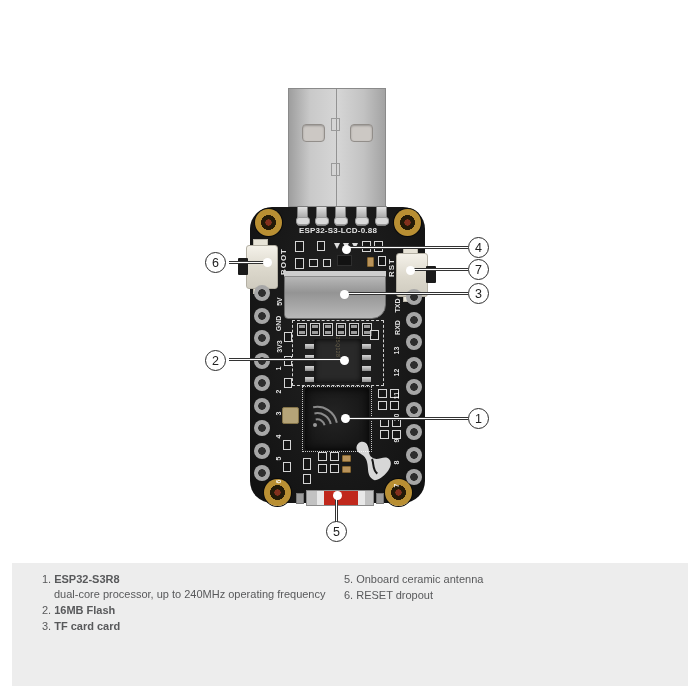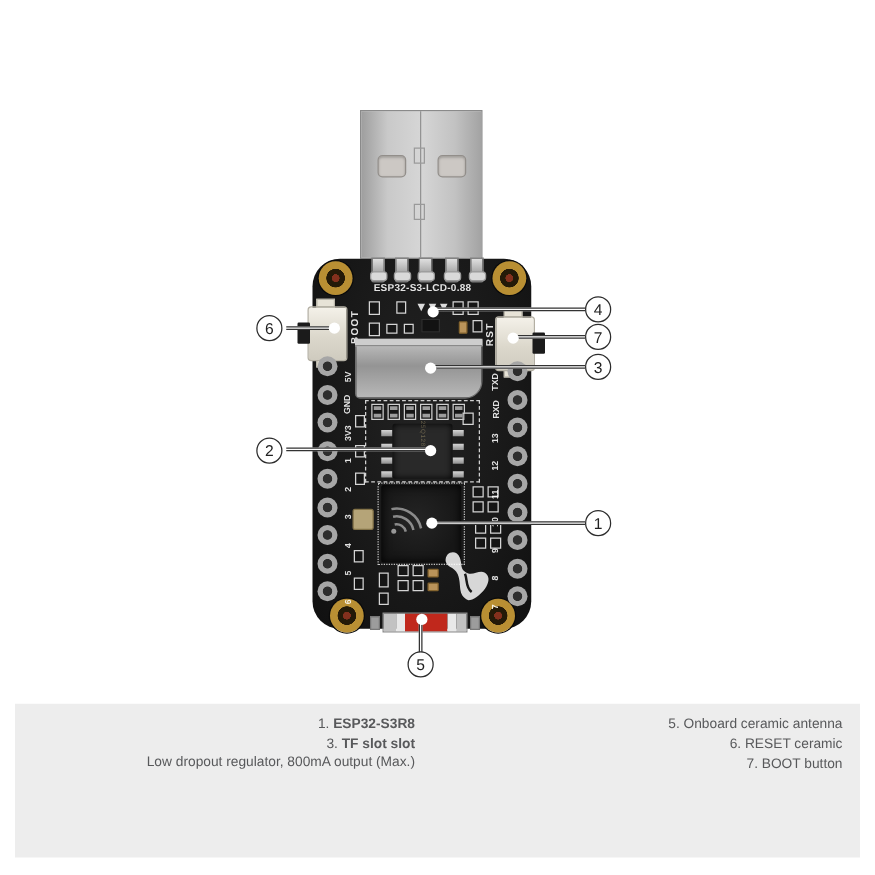--- a/index.html
+++ b/index.html
@@ -89,21 +89,21 @@
   .d4{left:342px; top:245px;} .d7{left:406px; top:266px;} .d3{left:340px; top:290px;}
   .d1{left:341px; top:414px;} .d2{left:340px; top:356px;} .d6{left:263px; top:258px;}
   .d5{left:333px; top:491px;}
   .c1{left:468px; top:408px;} .c2{left:205px; top:350px;} .c3{left:468px; top:283px;}
   .c4{left:468px; top:237px;} .c5{left:326px; top:521px;} .c6{left:205px; top:252px;}
   .c7{left:468px; top:259px;}
 
   
   .legend{position:absolute; left:12px; top:563px; width:676px; height:123px;
     background:var(--legend-bg,#ededed); color:var(--text,#58595b); font-size:11px;}
-  .legend-col{position:absolute; top:11px;text-align:right;}
+  .legend-col{position:absolute; top:11px;}
   #legend-left{left:30px; width:290px;}
   #legend-right{left:332px; width:330px;}
   .lg-row{margin-bottom:5px; line-height:11px;}
   .lg-num{margin-right:3px;}
   #legend-left .lg-name{font-weight:700;}
   .lg-desc{margin:-1px 0 5px 12px; line-height:11px;}
 </style>
 </head>
 <body>
 
@@ -348,22 +348,22 @@
     <div class="abs callout c3">3</div>
     <div class="abs callout c4">4</div>
     <div class="abs callout c5">5</div>
     <div class="abs callout c6">6</div>
     <div class="abs callout c7">7</div>
   </div>
 
   <div class="legend">
     <div class="legend-col" id="legend-left">
         <div class="lg-row"><span class="lg-num">1.</span><span class="lg-name">ESP32-S3R8</span></div>
-        <div class="lg-row"><span class="lg-num">3.</span><span class="lg-name">TF slot slot</span></div>
-        <div class="lg-desc">Low dropout regulator, 800mA output (Max.)</div>
+        <div class="lg-desc">dual-core processor, up to 240MHz operating frequency</div>
+        <div class="lg-row"><span class="lg-num">2.</span><span class="lg-name">16MB Flash</span></div>
+        <div class="lg-row"><span class="lg-num">3.</span><span class="lg-name">TF card card</span></div>
       </div>
     <div class="legend-col" id="legend-right">
         <div class="lg-row"><span class="lg-num">5.</span><span class="lg-name">Onboard ceramic antenna</span></div>
-        <div class="lg-row"><span class="lg-num">6.</span><span class="lg-name">RESET ceramic</span></div>
-        <div class="lg-row"><span class="lg-num">7.</span><span class="lg-name">BOOT button</span></div>
+        <div class="lg-row"><span class="lg-num">6.</span><span class="lg-name">RESET dropout</span></div>
       </div>
   </div>
 </div>
 
 </body></html>

